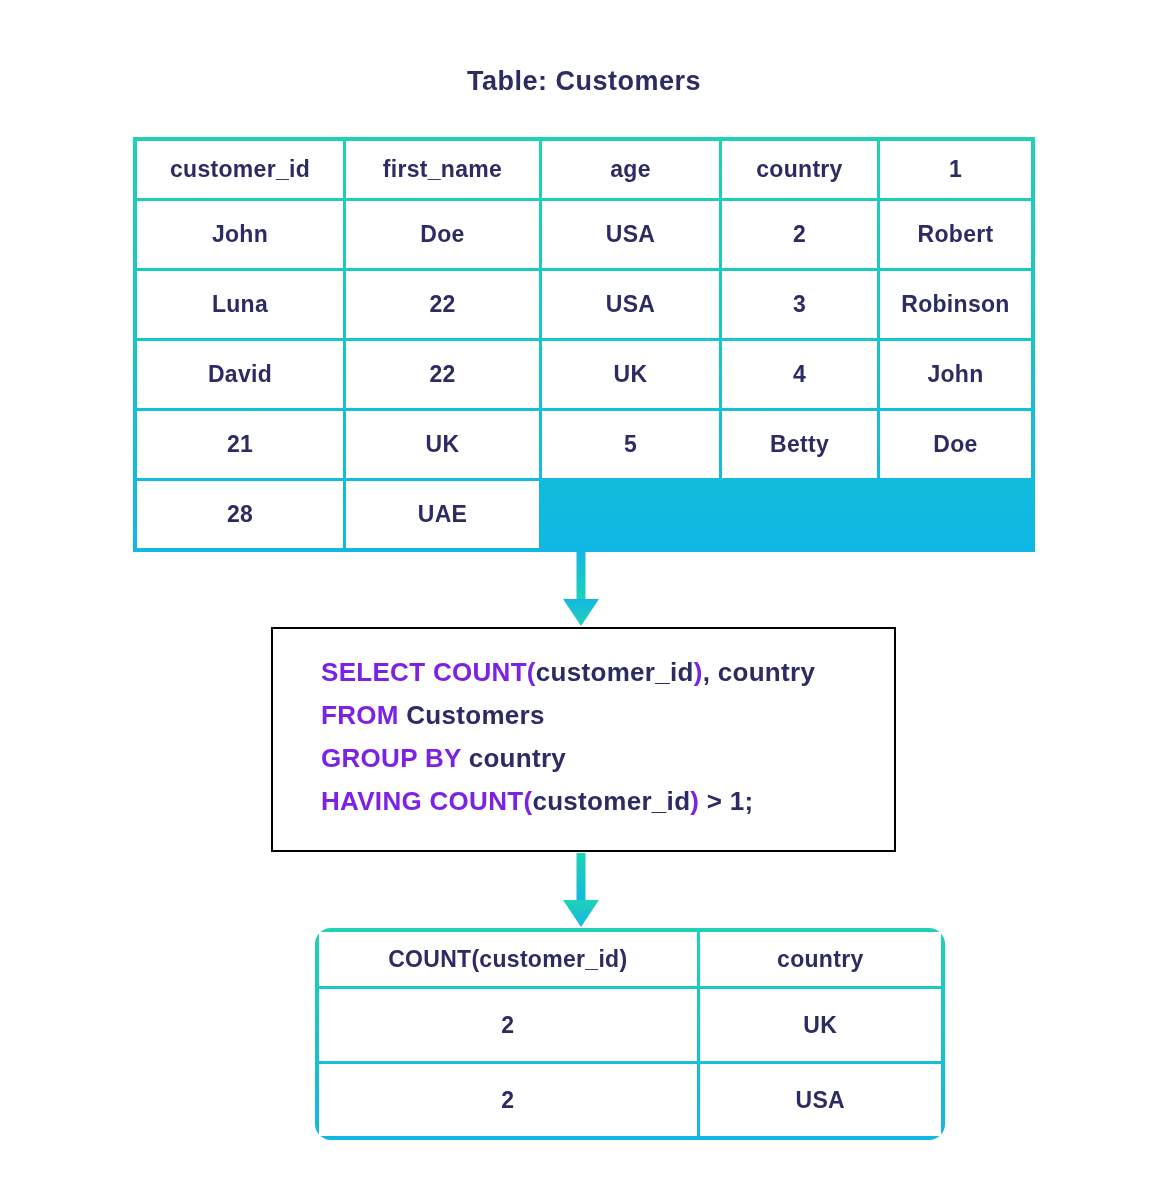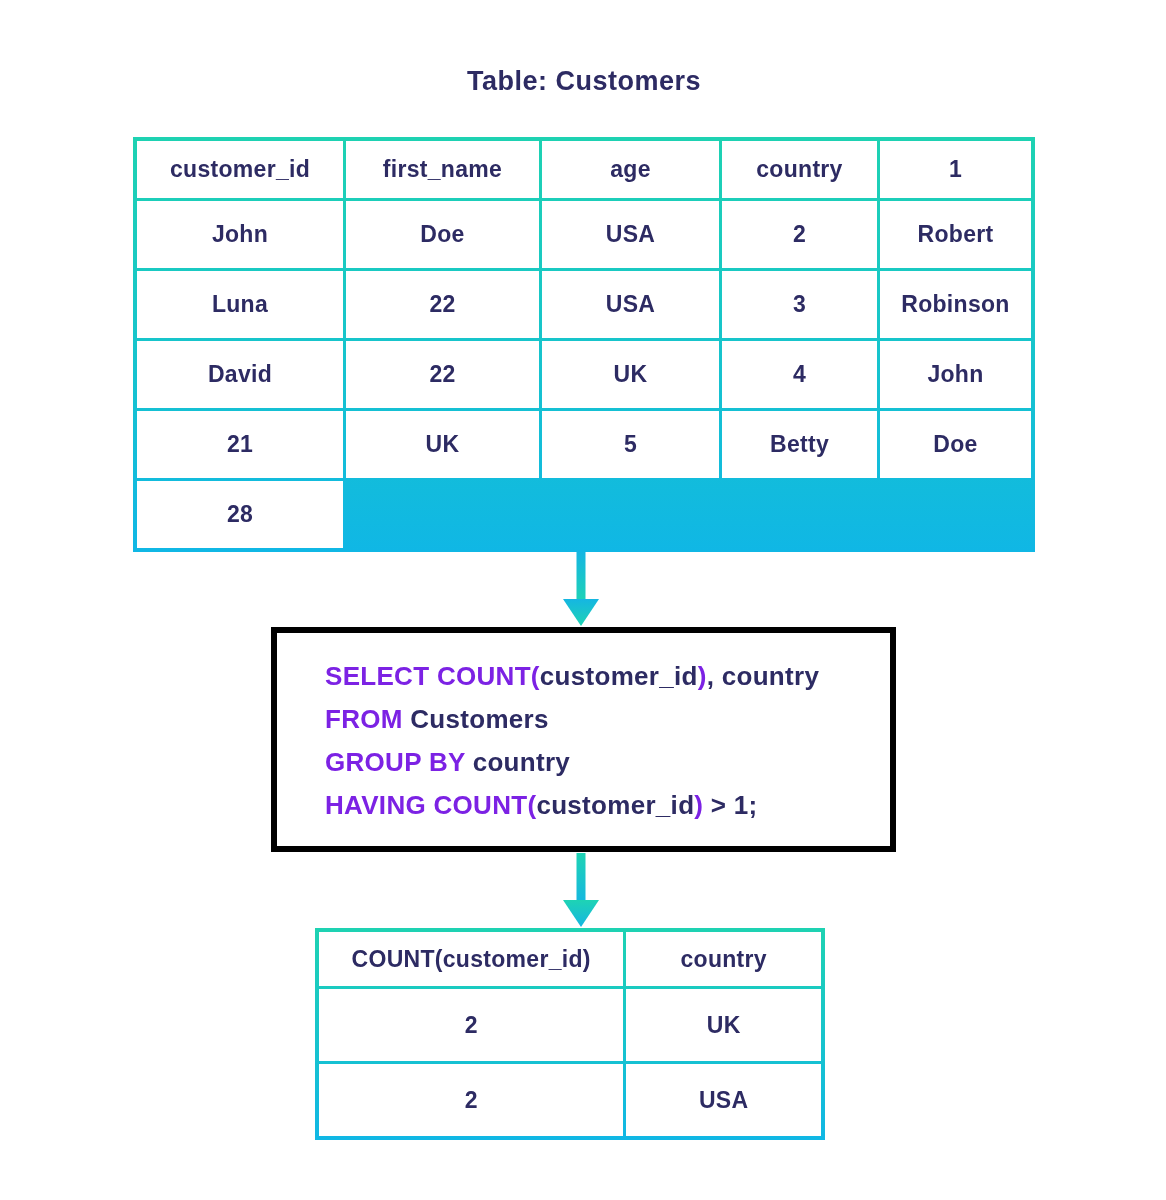--- a/index.html
+++ b/index.html
@@ -39,24 +39,25 @@
     left: 133px;
     top: 137px;
     width: 902px;
     height: 415px;
     grid-template-columns: 206fr 193fr 177fr 155fr 151fr;
     grid-template-rows: 57px repeat(5, 1fr);
   }
   .result-table {
     left: 315px;
     top: 928px;
-    width: 510px;
+    width: 630px;
     height: 212px;
     grid-template-columns: 319fr 204fr;
     grid-template-rows: 54px repeat(2, 1fr);
+    border-radius: 16px;
   }
   .cell {
     background: #ffffff;
     display: flex;
     align-items: center;
     justify-content: center;
     font-weight: bold;
     font-size: 23px;
     color: #2d2b63;
     letter-spacing: 0.3px;
@@ -68,21 +69,21 @@
   }
   .arrow-1 { left: 561px; top: 552px; }
   .arrow-2 { left: 561px; top: 853px; }
   .sql-box {
     position: absolute;
     left: 271px;
     top: 627px;
     width: 625px;
     height: 225px;
     box-sizing: border-box;
-    border: 6px solid #000000;
+    border: 2px solid #000000;
     background: #ffffff;
     padding: 22px 10px 0 48px;
   }
   .sql-line {
     font-size: 26px;
     font-weight: bold;
     line-height: 43px;
     color: #2d2b63;
     letter-spacing: 0.3px;
     white-space: pre;
@@ -117,20 +118,21 @@
       <div class="cell">22</div>
       <div class="cell">UK</div>
       <div class="cell">4</div>
       <div class="cell">John</div>
       <div class="cell">21</div>
       <div class="cell">UK</div>
       <div class="cell">5</div>
       <div class="cell">Betty</div>
       <div class="cell">Doe</div>
       <div class="cell">28</div>
+      <div class="cell">UAE</div>
     </div>
 
   <svg class="arrow arrow-1" viewBox="0 0 40 75">
     <defs>
       <linearGradient id="arrowGrad1" x1="0" y1="0" x2="0" y2="1">
         <stop offset="0" stop-color="#15b6e2"></stop>
         <stop offset="1" stop-color="#1ed3b4"></stop>
       </linearGradient>
     </defs>
     <rect x="15.5" y="0" width="9" height="51" fill="url(#arrowGrad1)"></rect>

